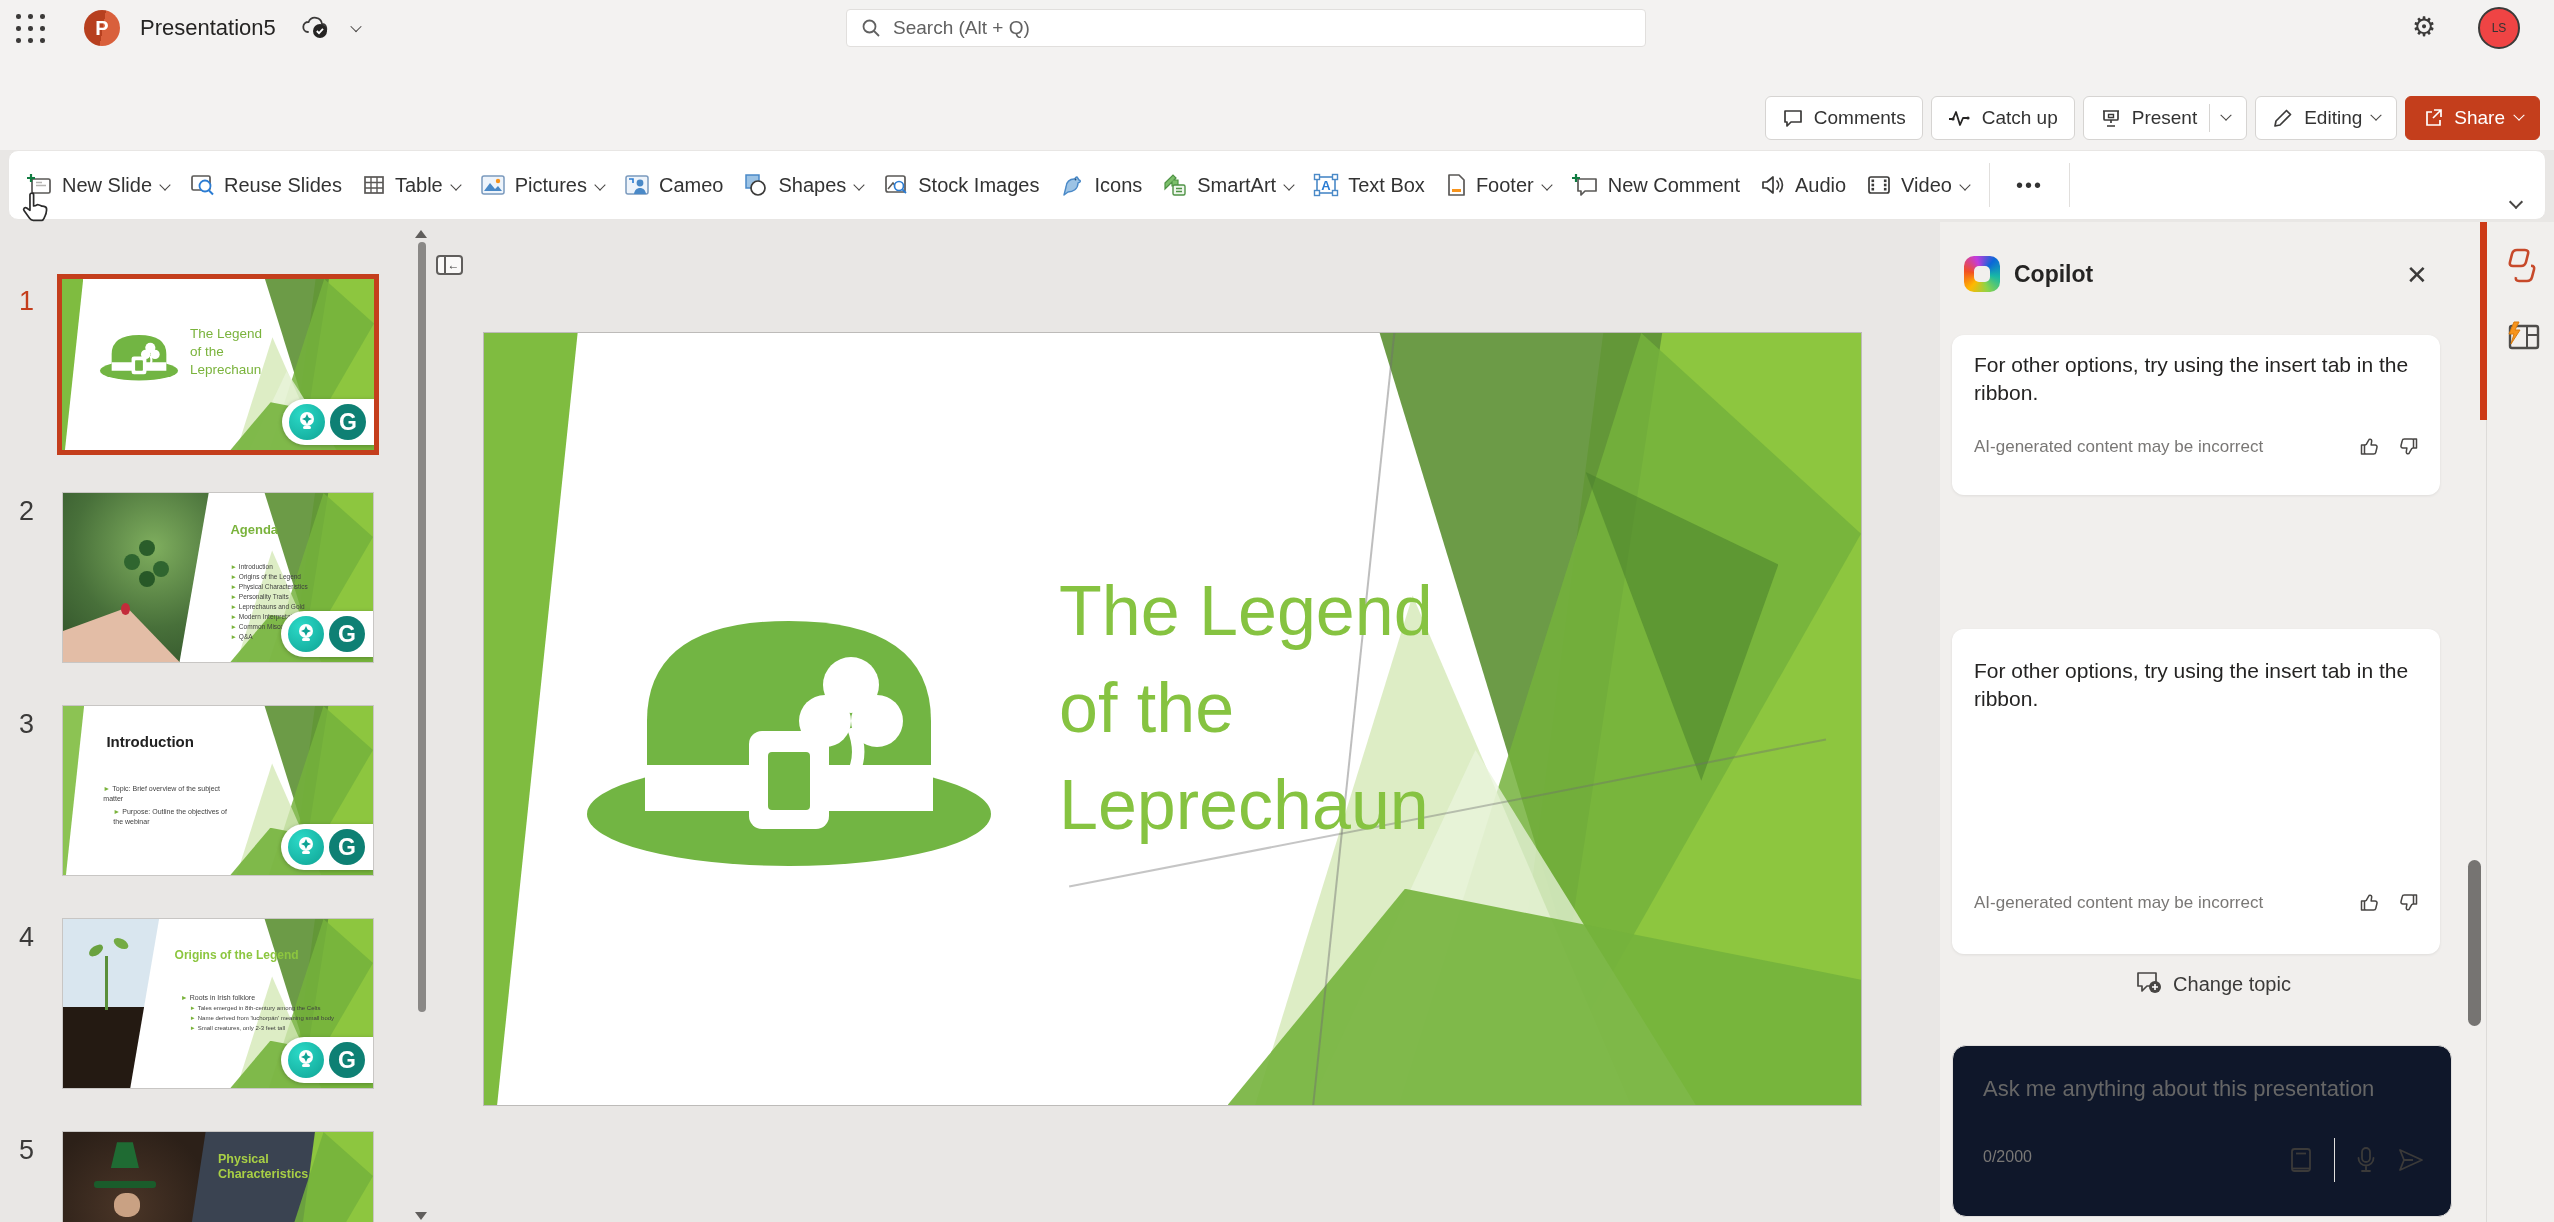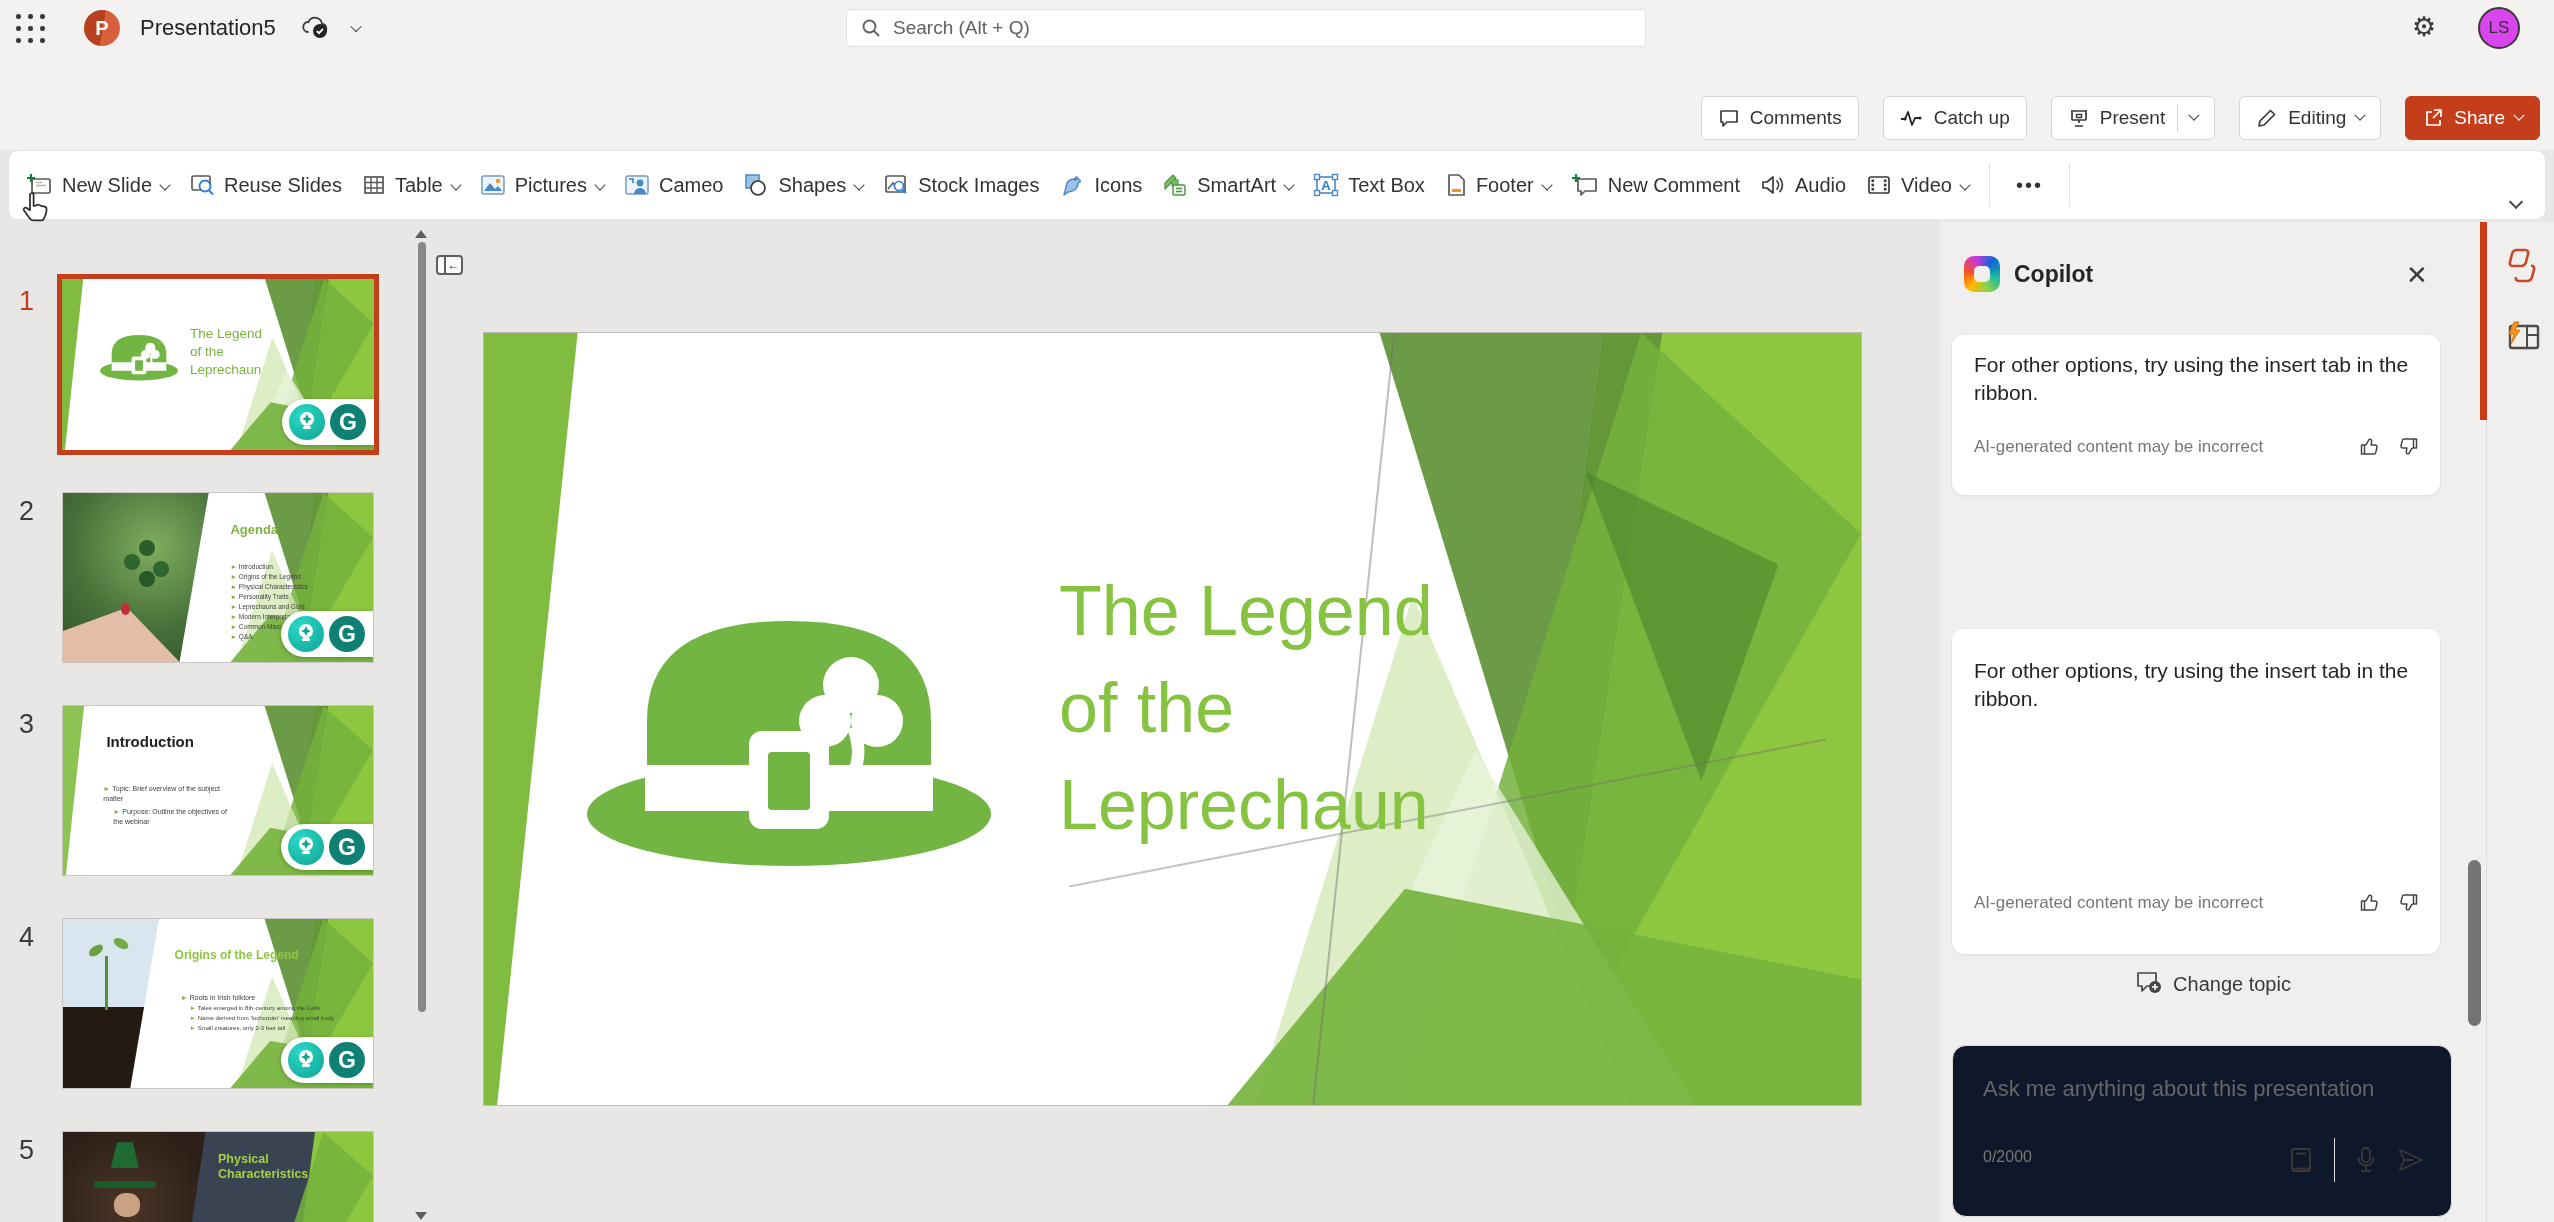--- a/index.html
+++ b/index.html
@@ -34,28 +34,28 @@
     background:linear-gradient(100deg,#b7401f 0 52%,#d9603c 52%);color:#fff;font-weight:bold;font-size:20px;
     display:flex;align-items:center;justify-content:center}
   .doc-title{position:absolute;left:140px;top:15px;font-size:22px;color:var(--ink)}
   .cloud{position:absolute;left:300px;top:14px}
   .tb-chev{position:absolute;left:352px;top:24px}
   .chev{width:10px;height:10px;border-right:2px solid #484644;border-bottom:2px solid #484644;transform:rotate(45deg)}
   .chev.small{width:8px;height:8px;border-width:1.7px}
   .searchbox{position:absolute;left:846px;top:9px;width:800px;height:38px;background:#fff;border:1px solid #e1dfdd;border-radius:4px;display:flex;align-items:center;padding:0 14px;gap:12px}
   .searchbox span{font-size:19px;color:#616161}
   .gear{position:absolute;left:2412px;top:11px;font-size:27px;color:#3b3a39;cursor:pointer;font-family:"DejaVu Sans",sans-serif}
-  .avatar{position:absolute;left:2478px;top:7px;width:42px;height:42px;border-radius:50%;background:#d946ef;border:2px solid #3b3a39;display:flex;align-items:center;justify-content:center;font-size:17px;color:#333}
+  .avatar{position:absolute;left:2478px;top:7px;width:42px;height:42px;border-radius:50%;background:#ef4444;border:2px solid #3b3a39;display:flex;align-items:center;justify-content:center;font-size:12px;color:#333}
 
   
   .menubar{position:absolute;left:0;top:56px;width:2554px;height:94px;background:var(--bar-bg)}
   .tabs{position:absolute;left:28px;bottom:0;display:flex;gap:50px;align-items:flex-end}
   .tab{font-size:21px;color:#444;padding:0 2px 12px 2px;border-bottom:4px solid transparent;cursor:pointer}
   .tab.active{font-weight:bold;color:#333;border-bottom-color:var(--accent)}
-  .mb-actions{position:absolute;right:14px;top:40px;display:flex;gap:24px;align-items:flex-start}
+  .mb-actions{position:absolute;right:14px;top:40px;display:flex;gap:8px;align-items:flex-start}
   .mbtn{height:44px;background:#fff;border:1px solid var(--line);border-radius:6px;display:flex;align-items:center;gap:10px;padding:0 16px;font-size:19px;color:#333;cursor:pointer}
   .mbtn .split{width:1px;height:28px;background:var(--line);margin:0 2px}
   .mbtn.share{background:var(--accent);border-color:var(--accent);color:#fff}
   .mbtn.share .chev{border-color:#fff}
 
   
   .ribbon{position:absolute;left:8px;top:150px;width:2538px;height:70px;background:#fff;border:1px solid #e8e6e4;border-radius:10px;display:flex;align-items:center;padding-left:18px;gap:20px}
   .ritem{display:flex;align-items:center;gap:9px;font-size:20px;color:#333;cursor:pointer;white-space:nowrap}
   .rsep{width:1px;height:44px;background:#e1dfdd}
   .rellipsis{font-size:20px;letter-spacing:2px;color:#333;cursor:pointer;padding:0 6px}

